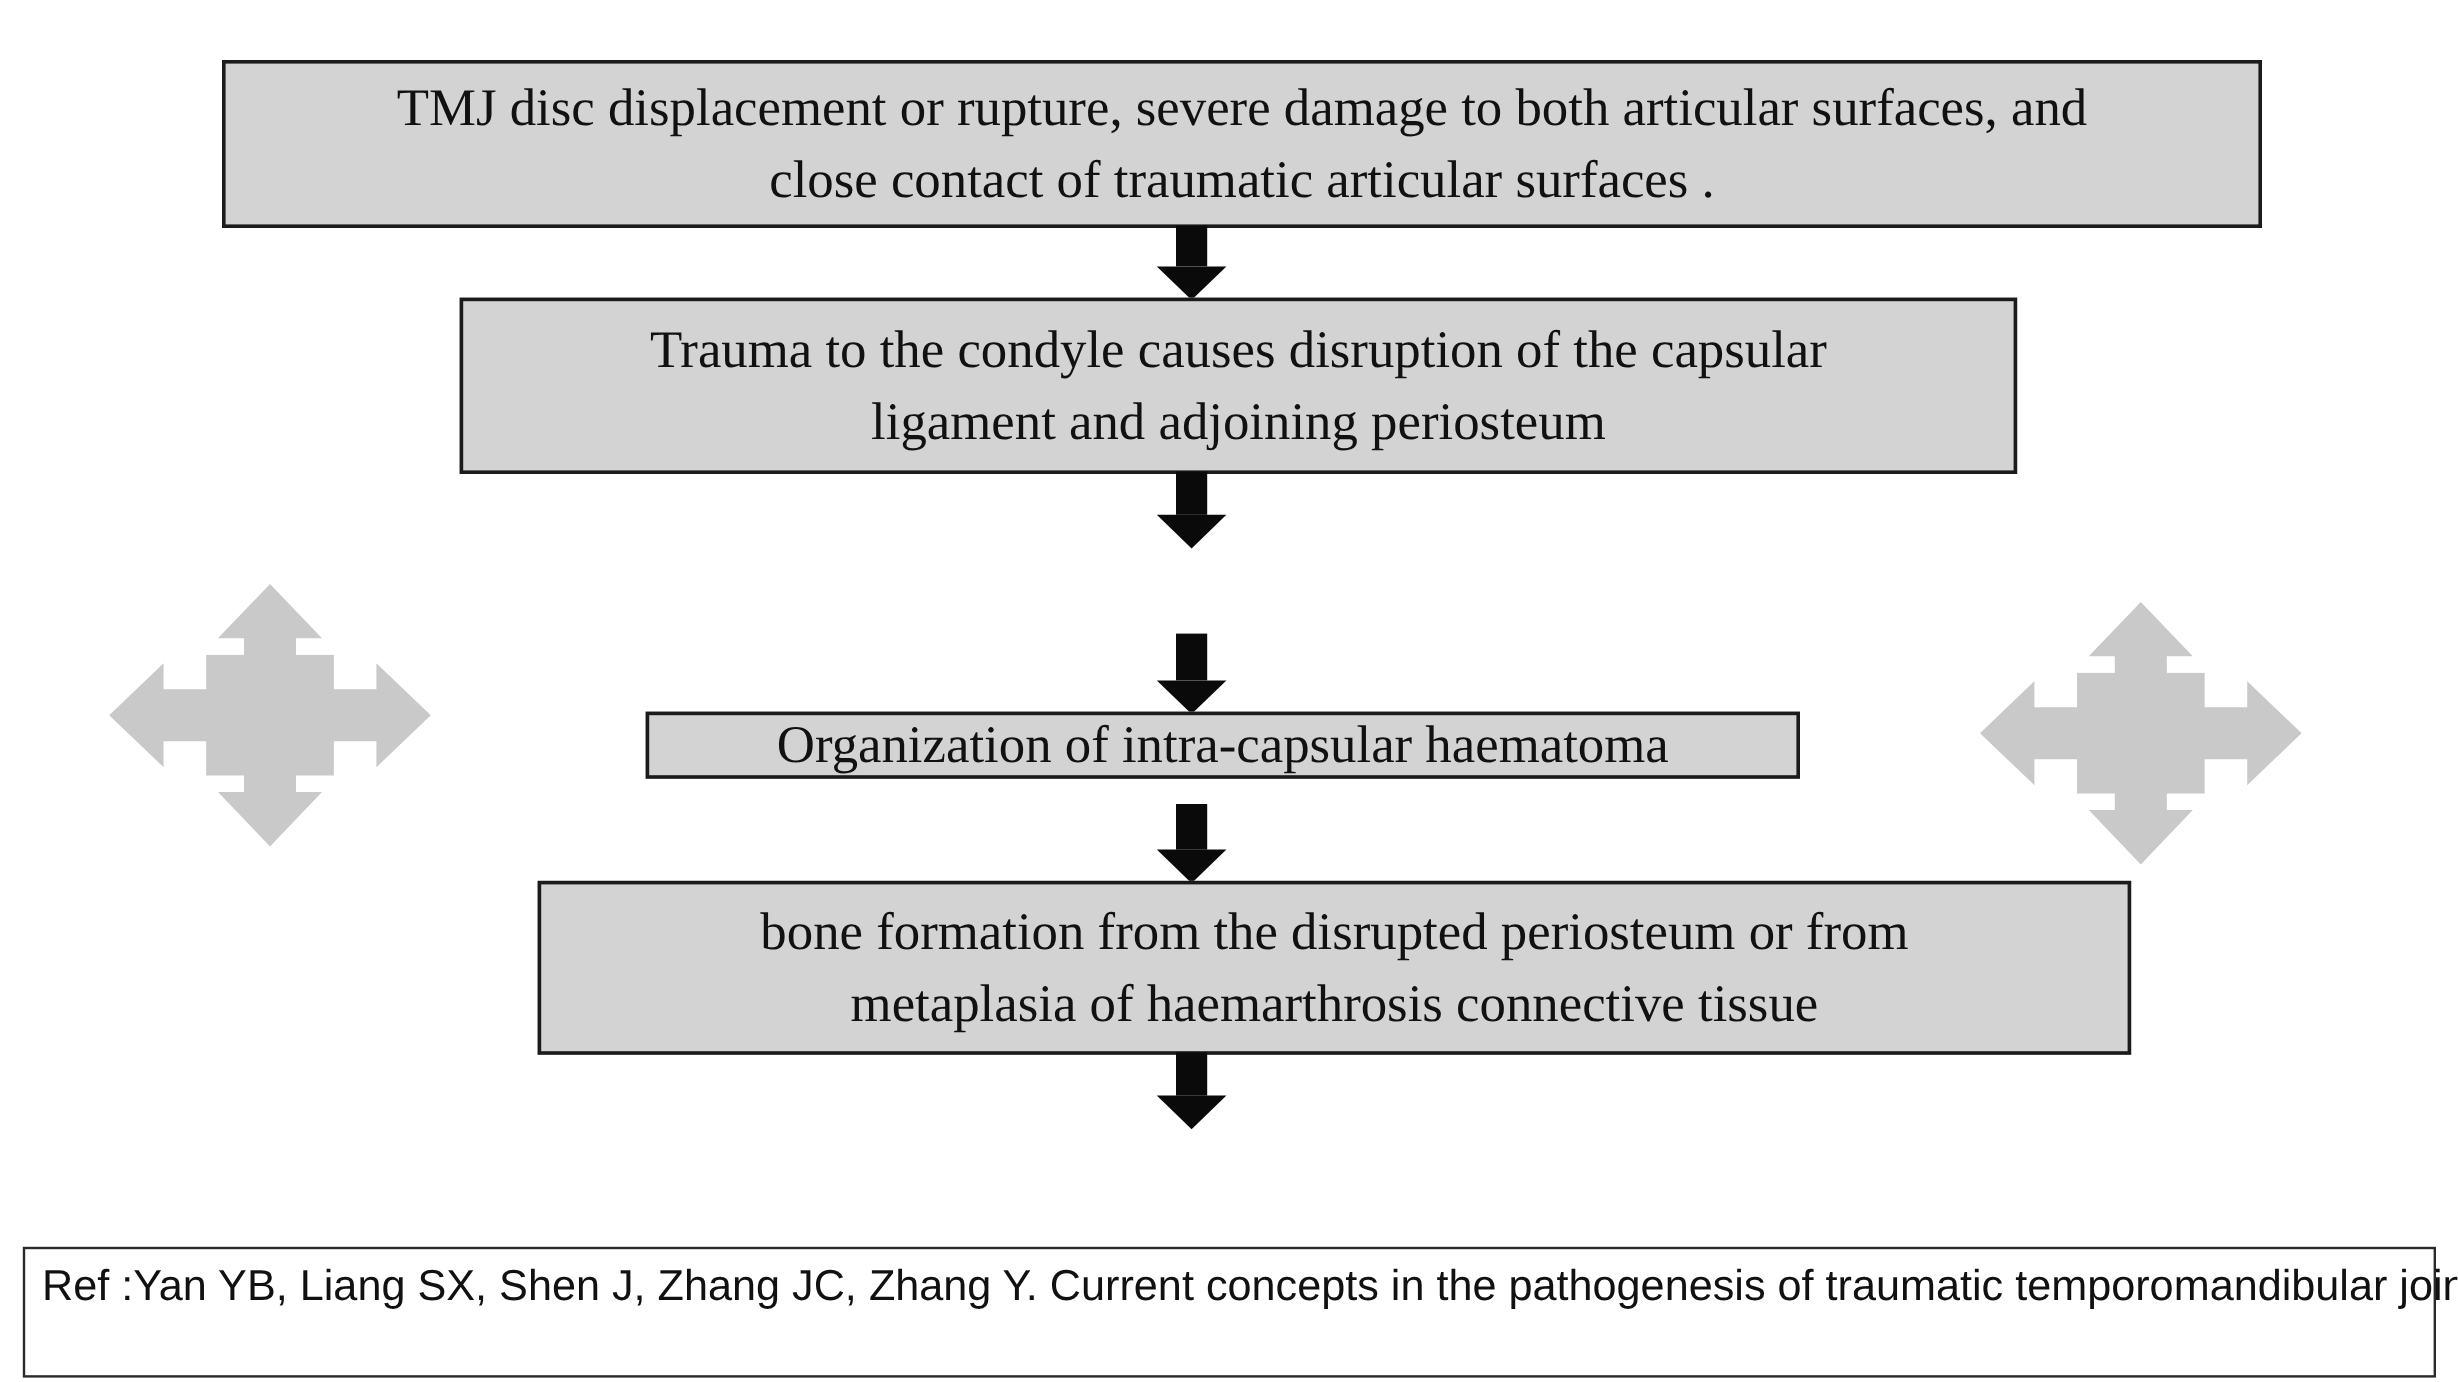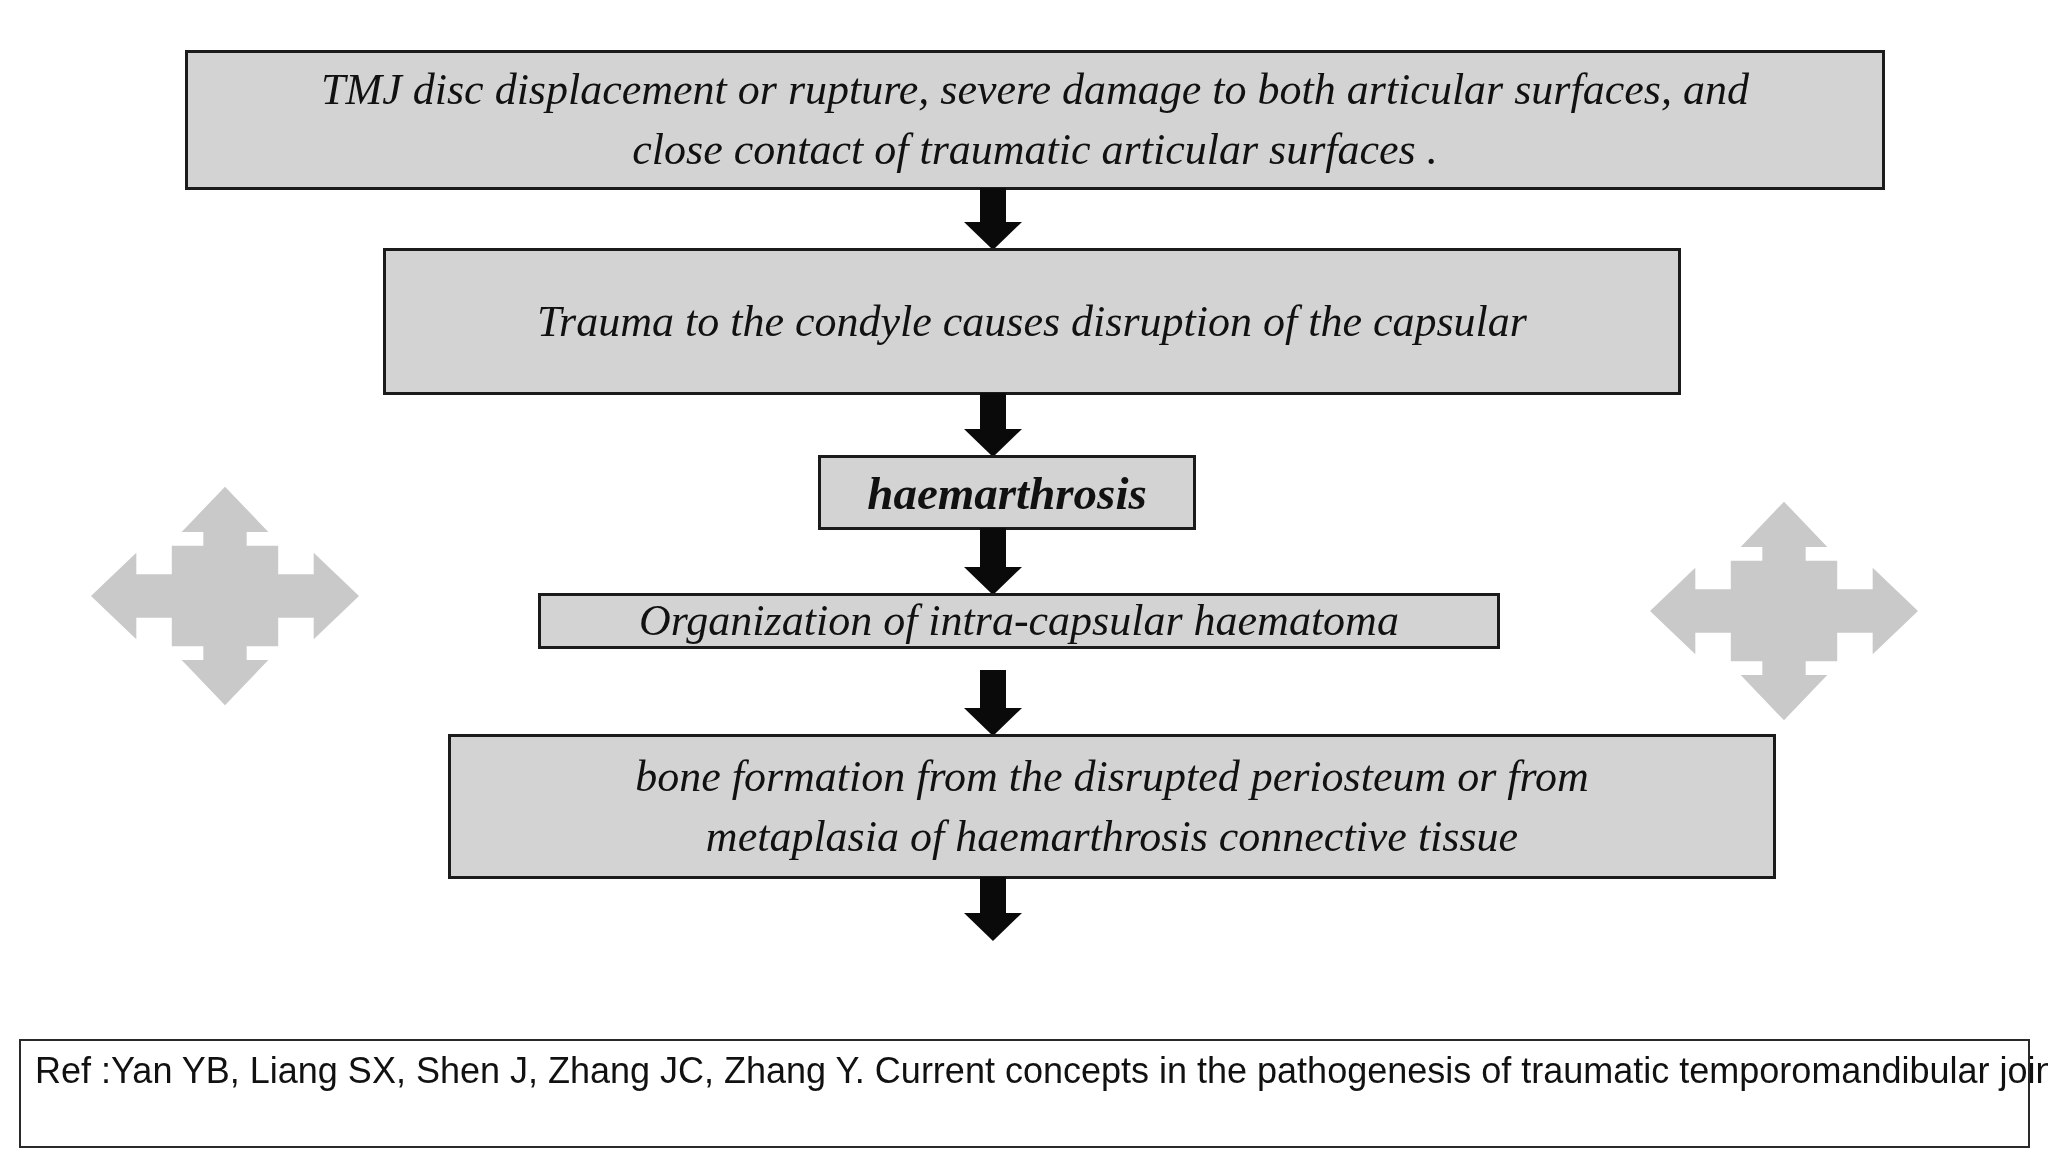--- a/index.html
+++ b/index.html
@@ -17,21 +17,20 @@
     border: 3px solid var(--box-border, #1b1b1b);
     box-sizing: border-box;
     display: flex;
     flex-direction: column;
     justify-content: center;
     align-items: center;
     text-align: center;
     color: var(--text, #111111);
     font-size: 44px;
     line-height: 60px;
-    font-style: italic;
   }
   .box span { display: block; white-space: nowrap; }
   .b1 { left: 185px;  top: 50px;  width: 1700px; height: 140px; }
   .b2 { left: 383px;  top: 248px; width: 1298px; height: 147px; }
   .b3 { left: 818px;  top: 455px; width: 378px;  height: 75px;  font-weight: bold; font-size: 47px; }
   .b4 { left: 538px;  top: 593px; width: 962px;  height: 56px; }
   .b5 { left: 448px;  top: 734px; width: 1328px; height: 145px; }
   .b6 { left: 752px;  top: 939px; width: 508px;  height: 74px;  font-weight: bold; font-size: 50px; }
 
   .arrow {
@@ -85,30 +84,28 @@
     <span>close contact of traumatic articular surfaces .</span>
   </div>
 
   <div class="arrow a1">
     <div class="stem"></div>
     <div class="head"></div>
   </div>
 
   <div class="box b2">
     <span>Trauma to the condyle causes disruption of the capsular</span>
+    <span>ligament and adjoining periosteum</span>
   </div>
 
   <div class="arrow a2">
     <div class="stem"></div>
     <div class="head"></div>
   </div>
 
-  <div class="box b3">
-    <span>haemarthrosis</span>
-  </div>
 
   <div class="arrow a3">
     <div class="stem"></div>
     <div class="head"></div>
   </div>
 
   <div class="box b4">
     <span>Organization of intra-capsular haematoma</span>
   </div>
 

